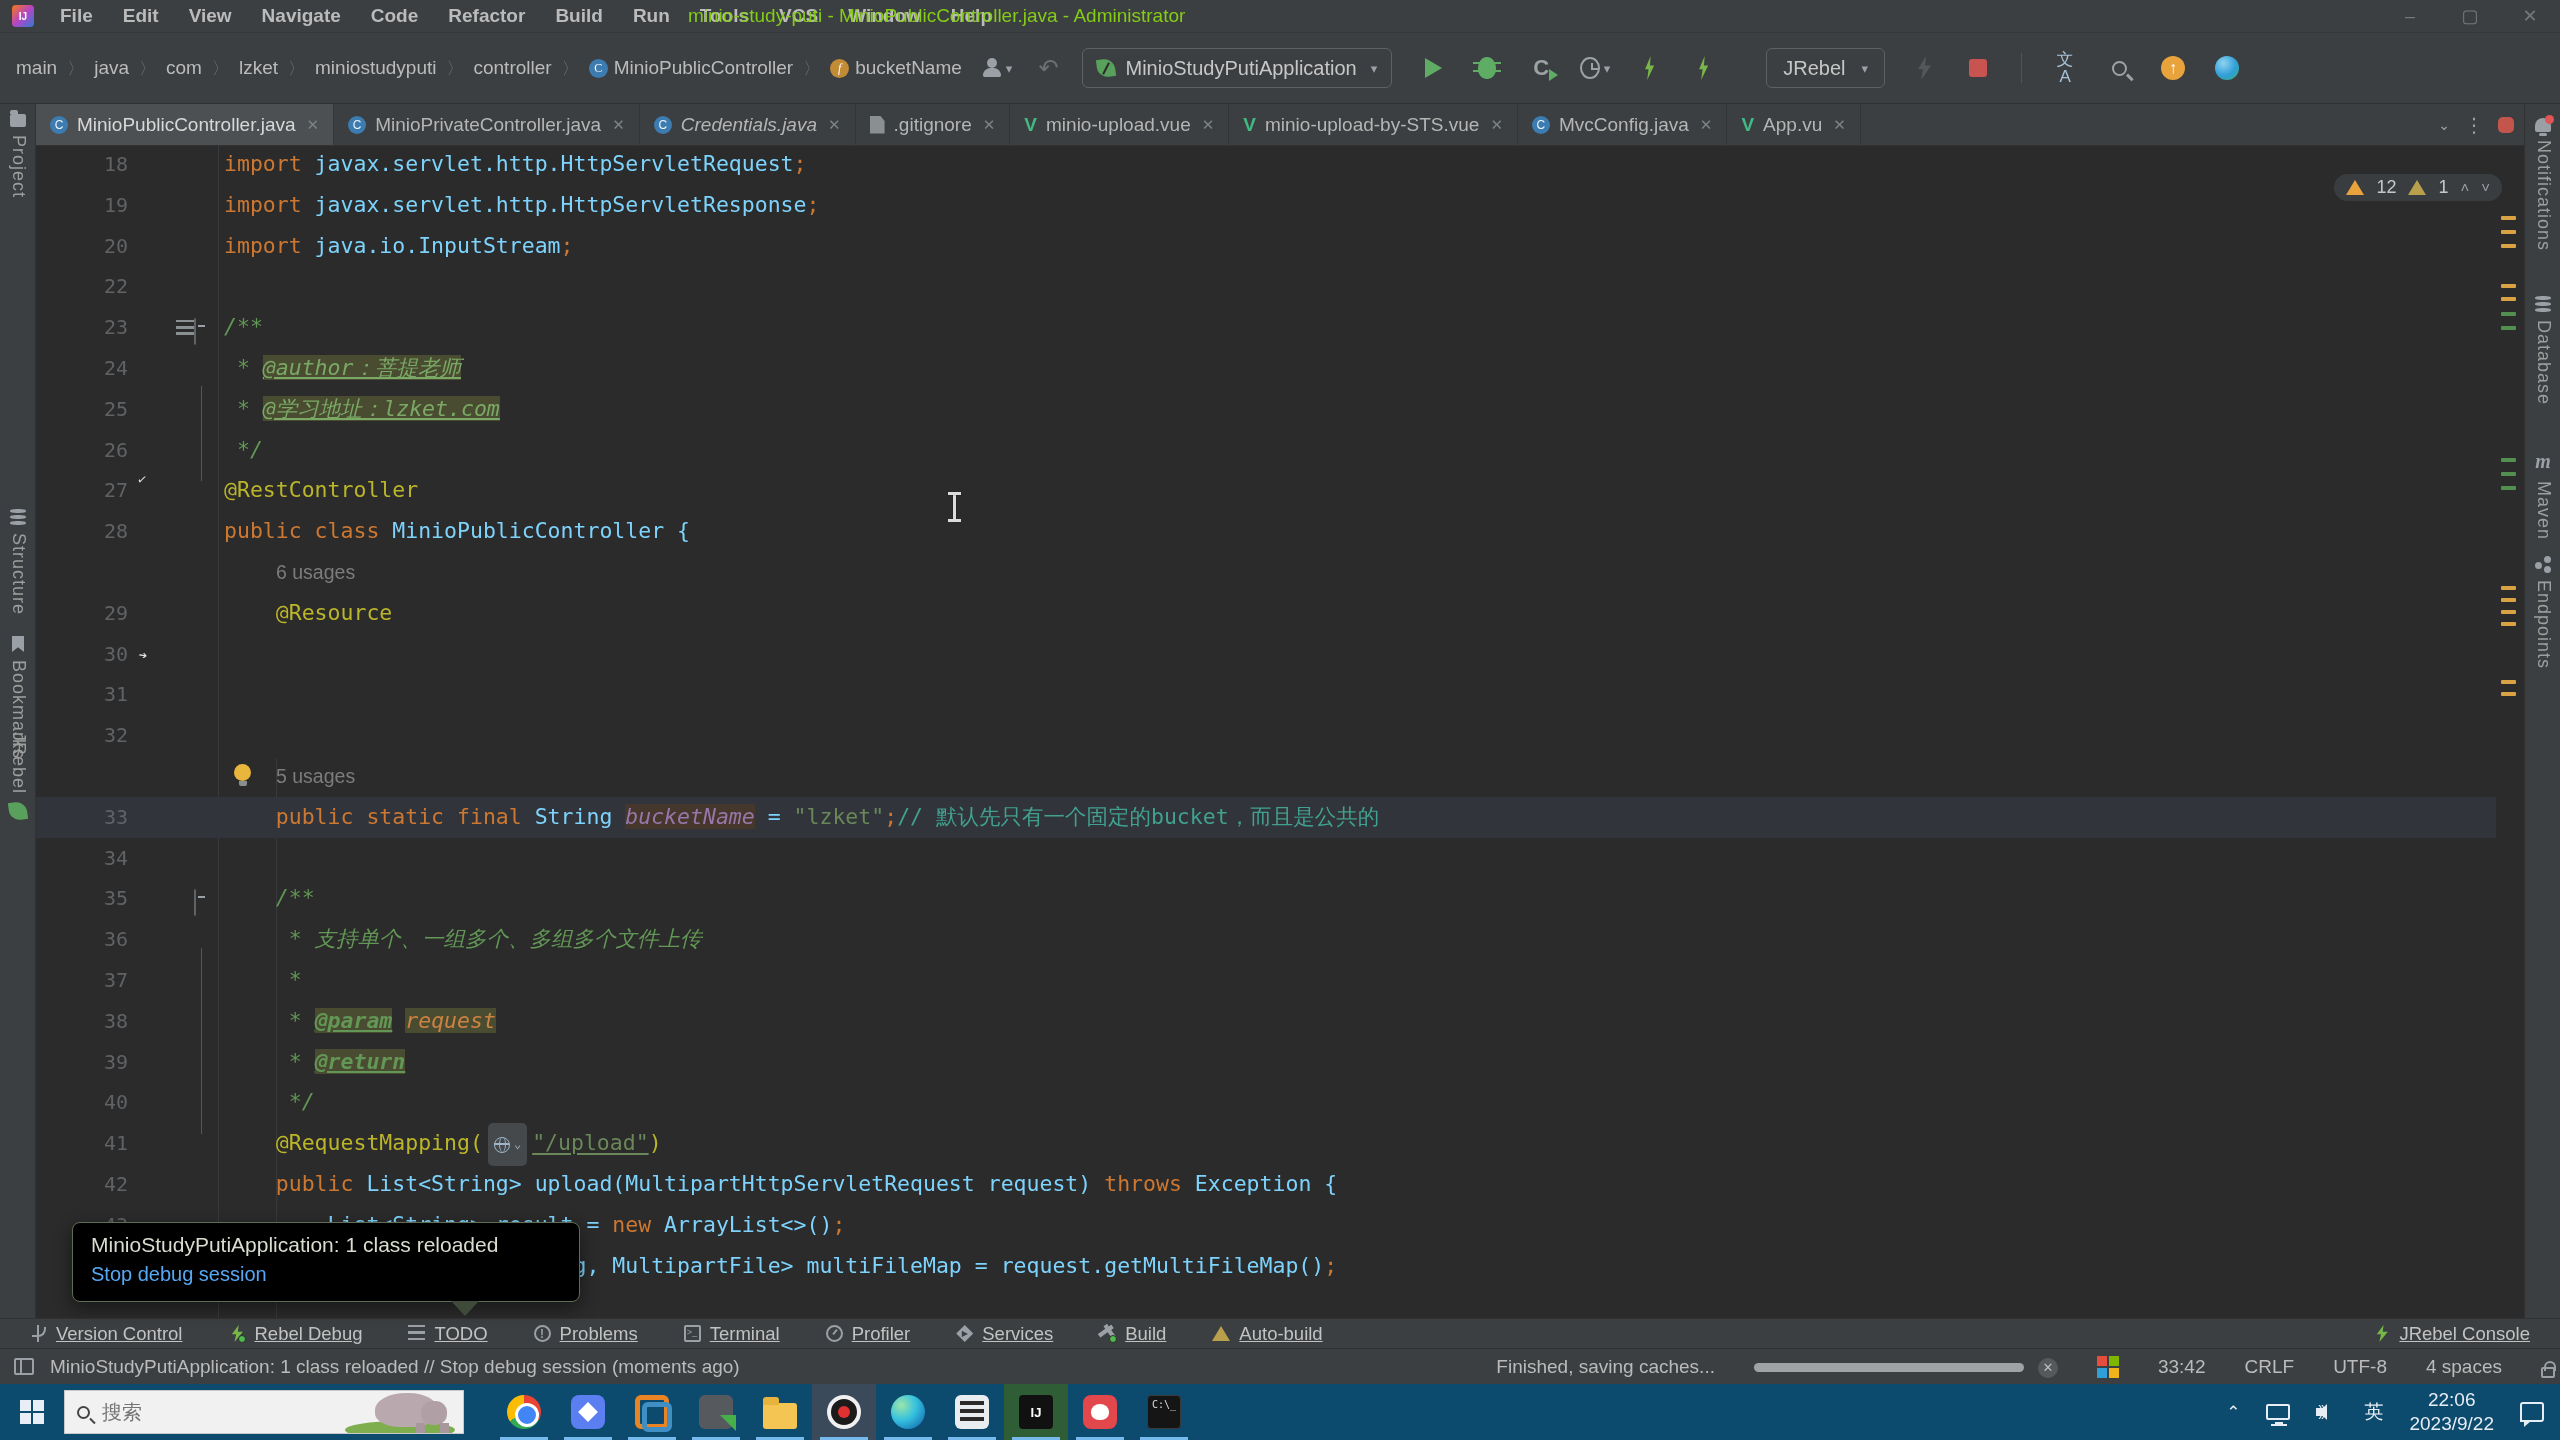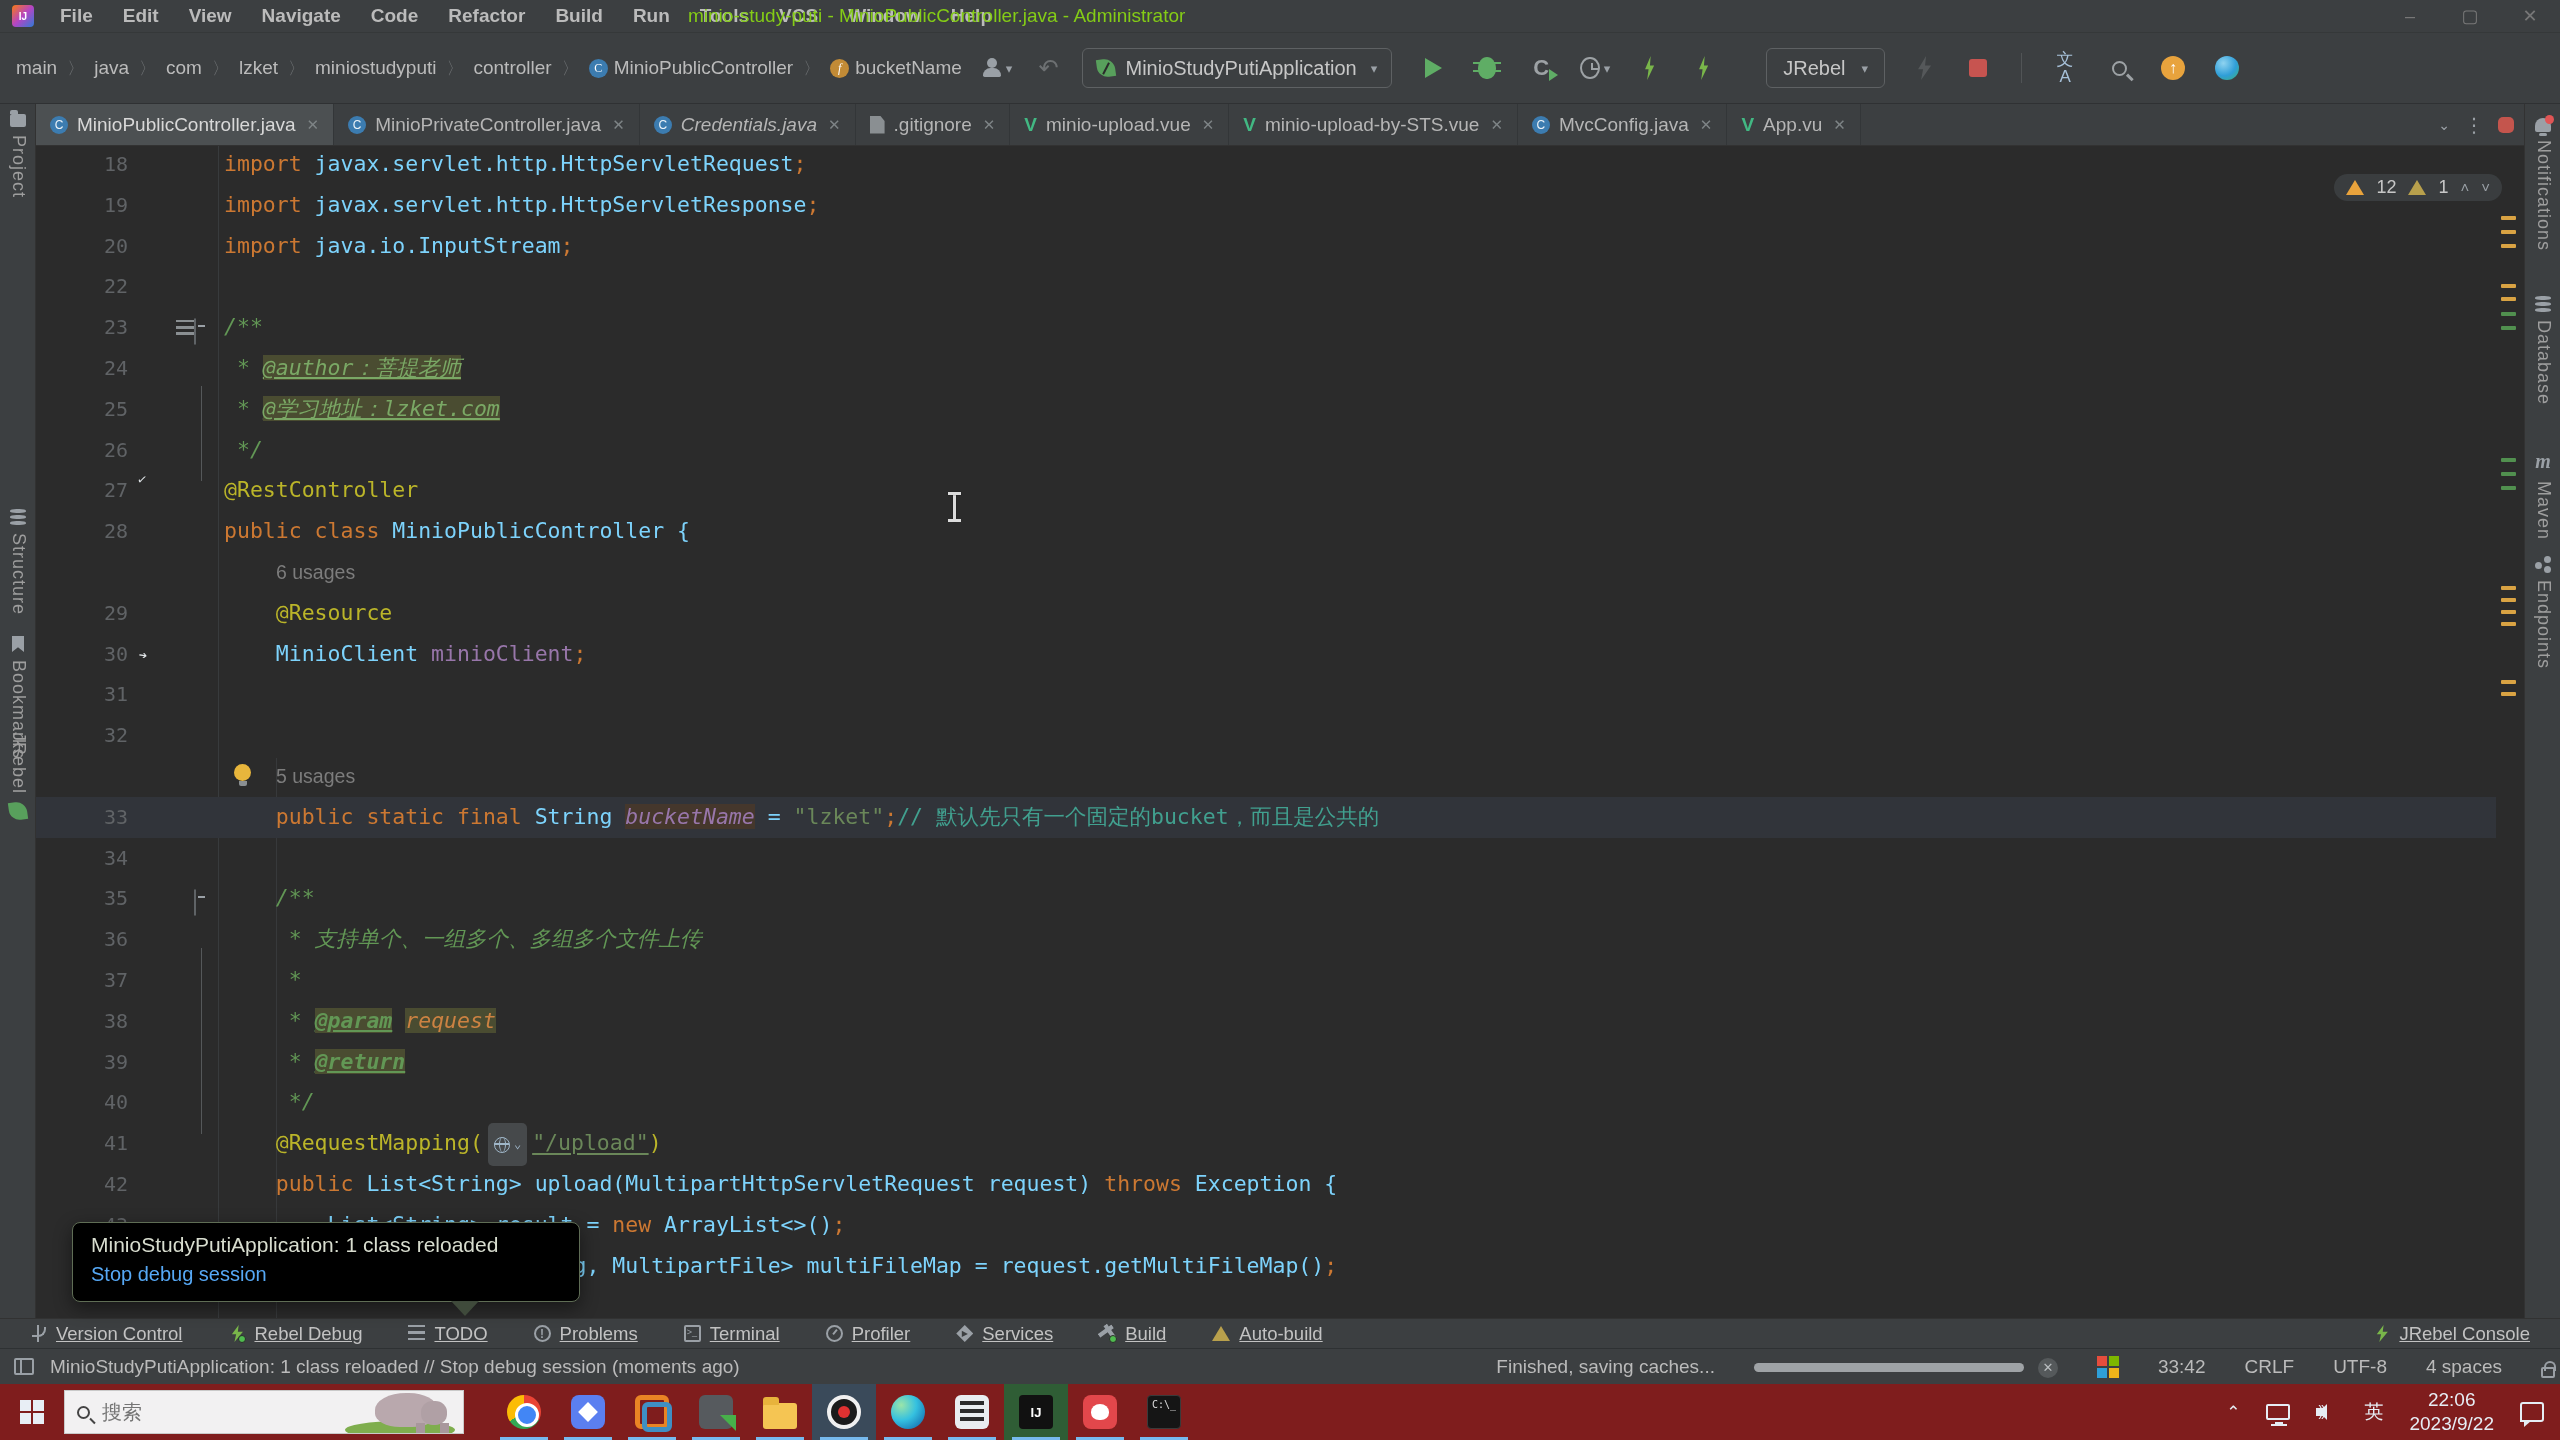--- a/index.html
+++ b/index.html
@@ -201,21 +201,21 @@
   #progress-bar { width:270px; height:9px; border-radius:5px; background:#9fa3a6; }
   #progress-x { width:20px; height:20px; border-radius:50%; background:#55595b; color:#b9bdbf; font-size:13px;
     display:flex; align-items:center; justify-content:center; }
   #win-grid { width:22px; height:22px; display:grid; grid-template-columns:10px 10px; grid-template-rows:10px 10px; gap:2px; }
   #win-grid i:nth-child(1){background:#e54d3d;} #win-grid i:nth-child(2){background:#7db700;}
   #win-grid i:nth-child(3){background:#2e9fd8;} #win-grid i:nth-child(4){background:#efb41a;}
   .lock-icon { width:14px; height:11px; border:2px solid #9aa0a6; border-radius:2px; position:relative; margin-top:7px; }
   .lock-icon::before { content:""; position:absolute; left:1px; top:-8px; width:8px; height:8px; border:2px solid #9aa0a6; border-bottom:none; border-radius:6px 6px 0 0; }
 
   
-  #taskbar { position:absolute; left:0; right:0; top:1384px; height:56px; background:#7f1d1d; z-index:20;
+  #taskbar { position:absolute; left:0; right:0; top:1384px; height:56px; background:#0c4a6e; z-index:20;
     display:flex; align-items:center;justify-content:center; }
   #start-btn { width:64px; height:56px; display:flex; align-items:center; justify-content:center; }
   .win-logo { width:24px; height:24px; display:grid; grid-template-columns:11px 11px; grid-template-rows:11px 11px; gap:2px; }
   .win-logo i { background:#e8eef5; }
   #search-box { width:400px; height:44px; background:#f2f1f2; border:1px solid #c9c9c9; display:flex; align-items:center;
     padding:0 12px; gap:12px; position:relative; overflow:hidden; }
   #search-box input { border:none; outline:none; background:transparent; font-size:20px; color:#333;
     font-family:"Liberation Sans",sans-serif; width:220px; }
   .glass-dark { width:13px; height:13px; border:2px solid #444; border-radius:50%; position:relative; flex:none; }
   .glass-dark::after { content:""; position:absolute; left:10px; top:12px; width:7px; height:2px; background:#444; transform:rotate(45deg); }
@@ -529,21 +529,20 @@
         <div class="code-row">
           <span class="hint-txt">6 usages</span>
         </div>
         <div class="code-row">
           <span class="ln">29</span>
           <span class="ct"><span class="p">    </span><span class="a">@Resource</span></span>
         </div>
         <div class="code-row">
           <span class="ln">30</span>
           <span class="gicon"><span class="g-leaf-arrow"></span></span>
-          <span class="ct"><span class="p">    MinioClient </span><span class="f">minioClient</span><span class="sc">;</span></span>
         </div>
         <div class="code-row">
           <span class="ln">31</span>
           <span class="ct"></span>
         </div>
         <div class="code-row">
           <span class="ln">32</span>
           <span class="ct"></span>
         </div>
         <div class="code-row">

